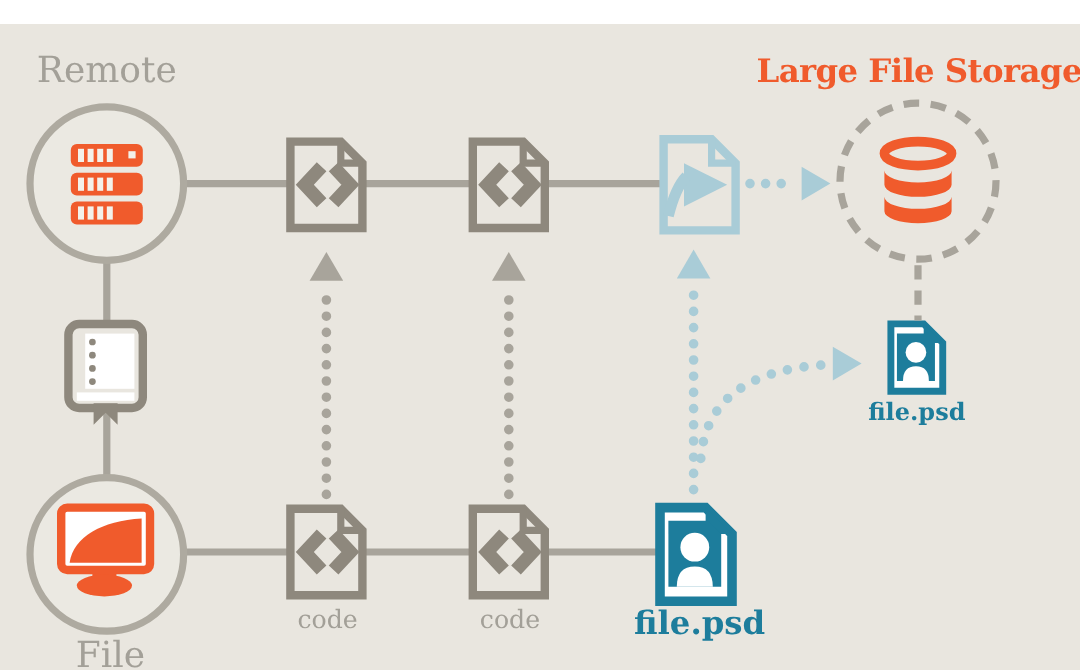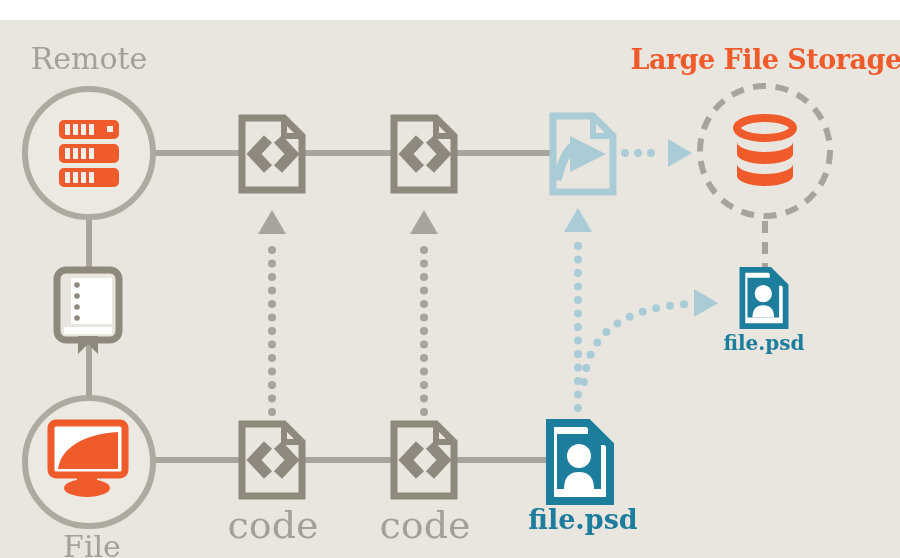--- a/index.html
+++ b/index.html
@@ -11,21 +11,21 @@
     overflow:hidden;
     margin-top:20px;
   }
   .lbl{
     position:absolute;
     white-space:nowrap;
     line-height:1;
     transform:translateX(-50%);
   }
   .lbl-gray{color:#a3a098;font-size:30px;}
-  .lbl-code{color:#a3a098;font-size:38px;}
+  .lbl-code{color:#a3a098;font-size:21px;}
   .lbl-title{color:#f05b2c;font-size:27px;font-weight:bold;letter-spacing:-0.5px;}
   .lbl-teal-big{color:#1d7d9c;font-size:27px;font-weight:bold;}
   .lbl-teal-small{color:#1d7d9c;font-size:20px;font-weight:bold;}
   svg{position:absolute;left:0;top:0;}
 </style>
 </head>
 <body>
 
 <div class="stage">
 

